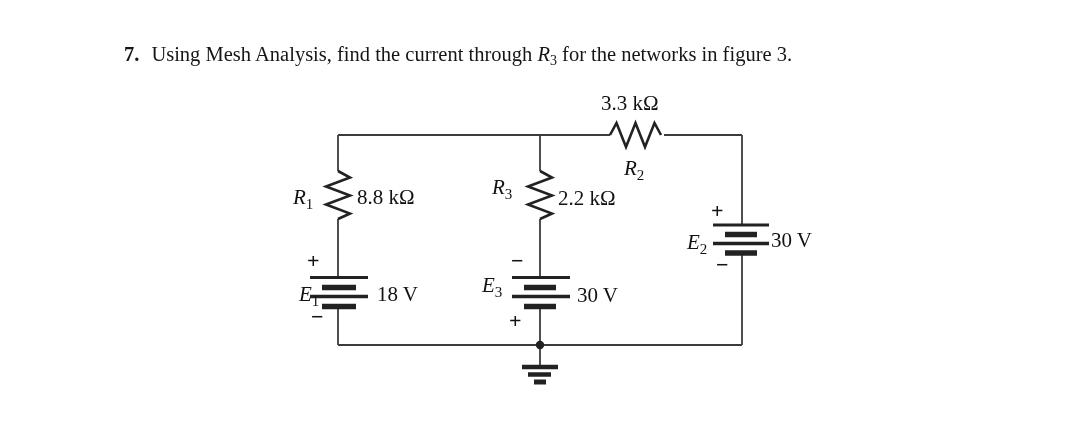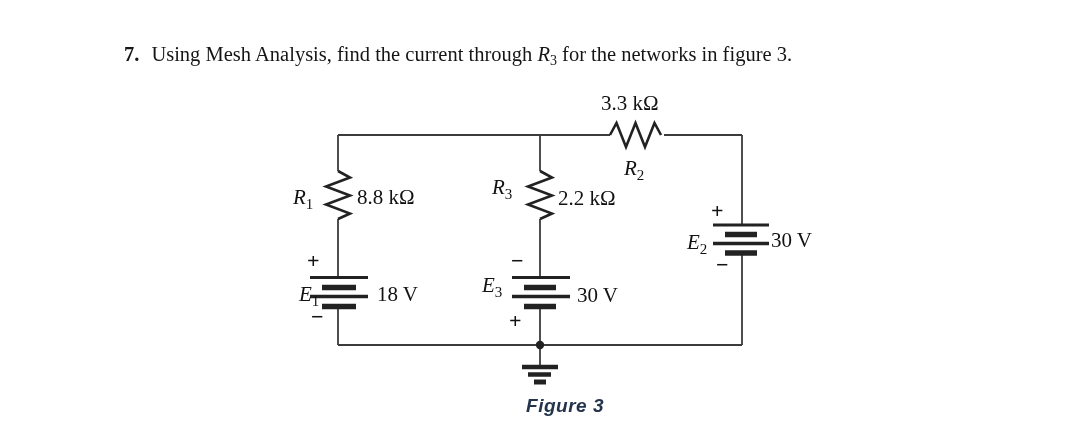--- a/index.html
+++ b/index.html
@@ -107,14 +107,13 @@
   <span class="sign" style="left:511px;top:250px">−</span>
   <span class="clabel" style="left:482px;top:274px"><span class="it">E</span><span class="csub">3</span></span>
   <span class="clabel" style="left:577px;top:284px">30 V</span>
   <span class="sign" style="left:509px;top:310px">+</span>
 
   <span class="sign" style="left:711px;top:200px">+</span>
   <span class="clabel" style="left:687px;top:231px"><span class="it">E</span><span class="csub">2</span></span>
   <span class="clabel" style="left:771px;top:229px">30 V</span>
   <span class="sign" style="left:716px;top:254px">−</span>
 
-  <div class="caption">Figure 3</div>
 </div>
 
 </body></html>

